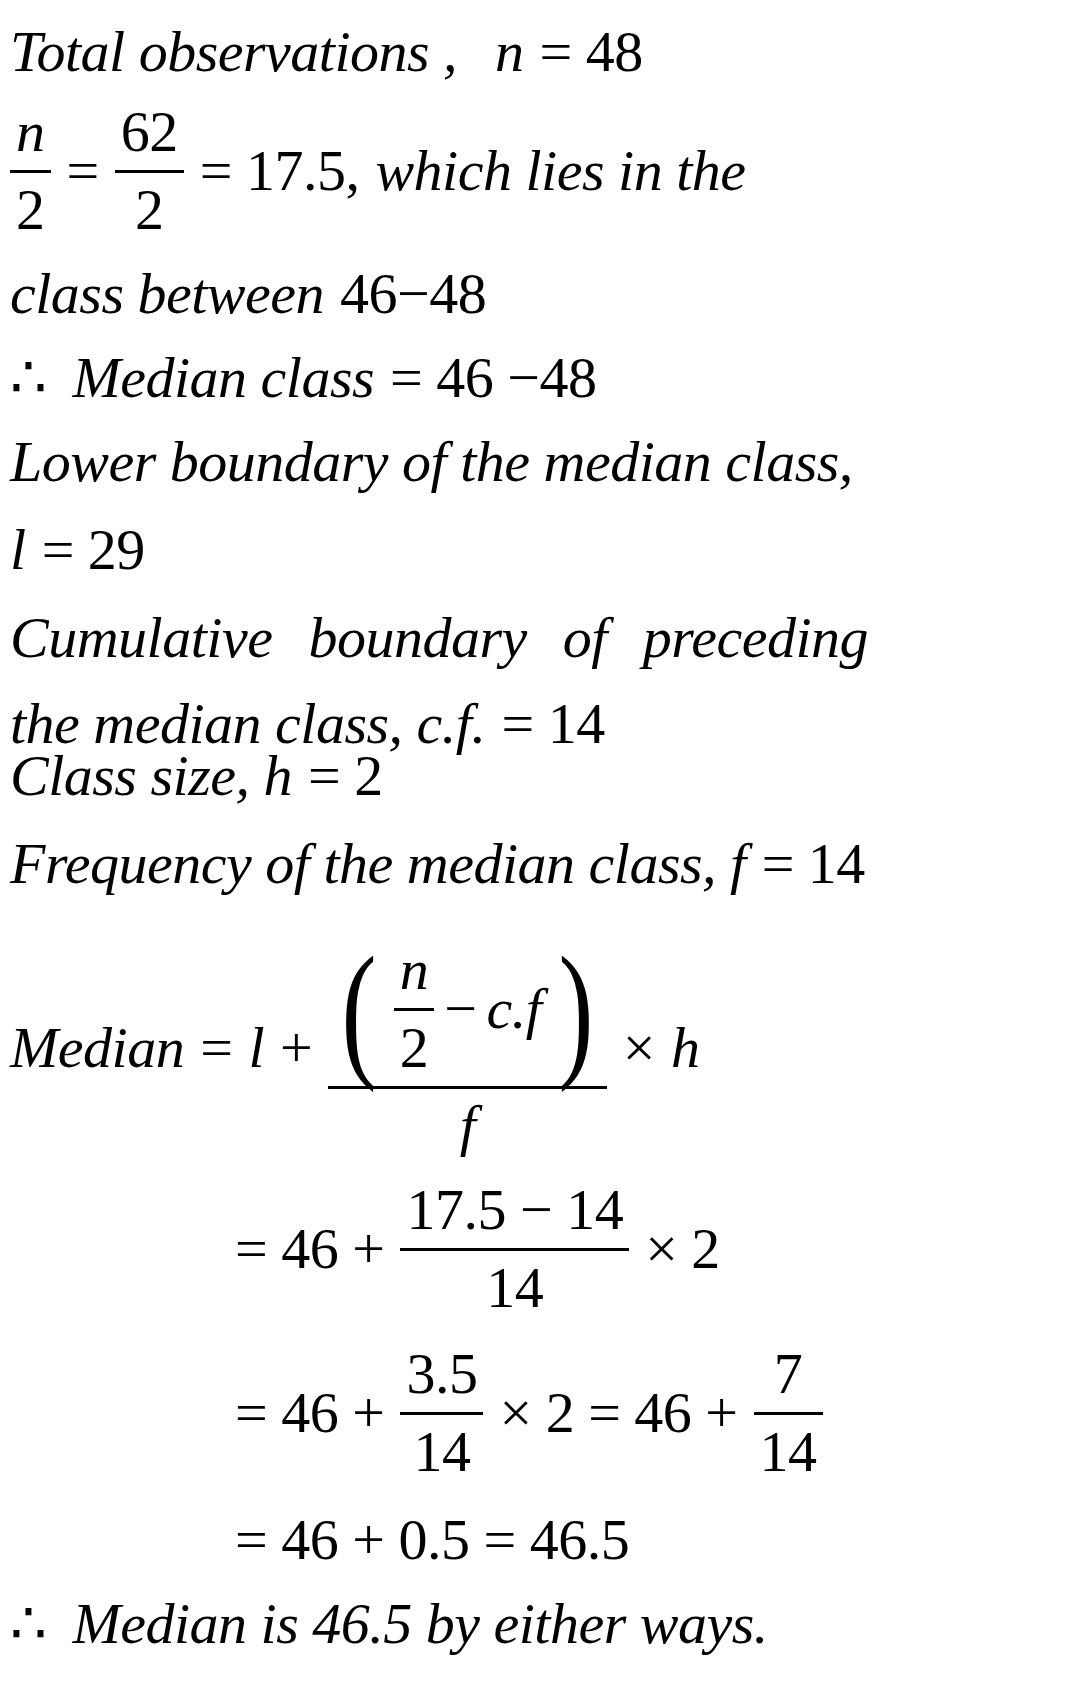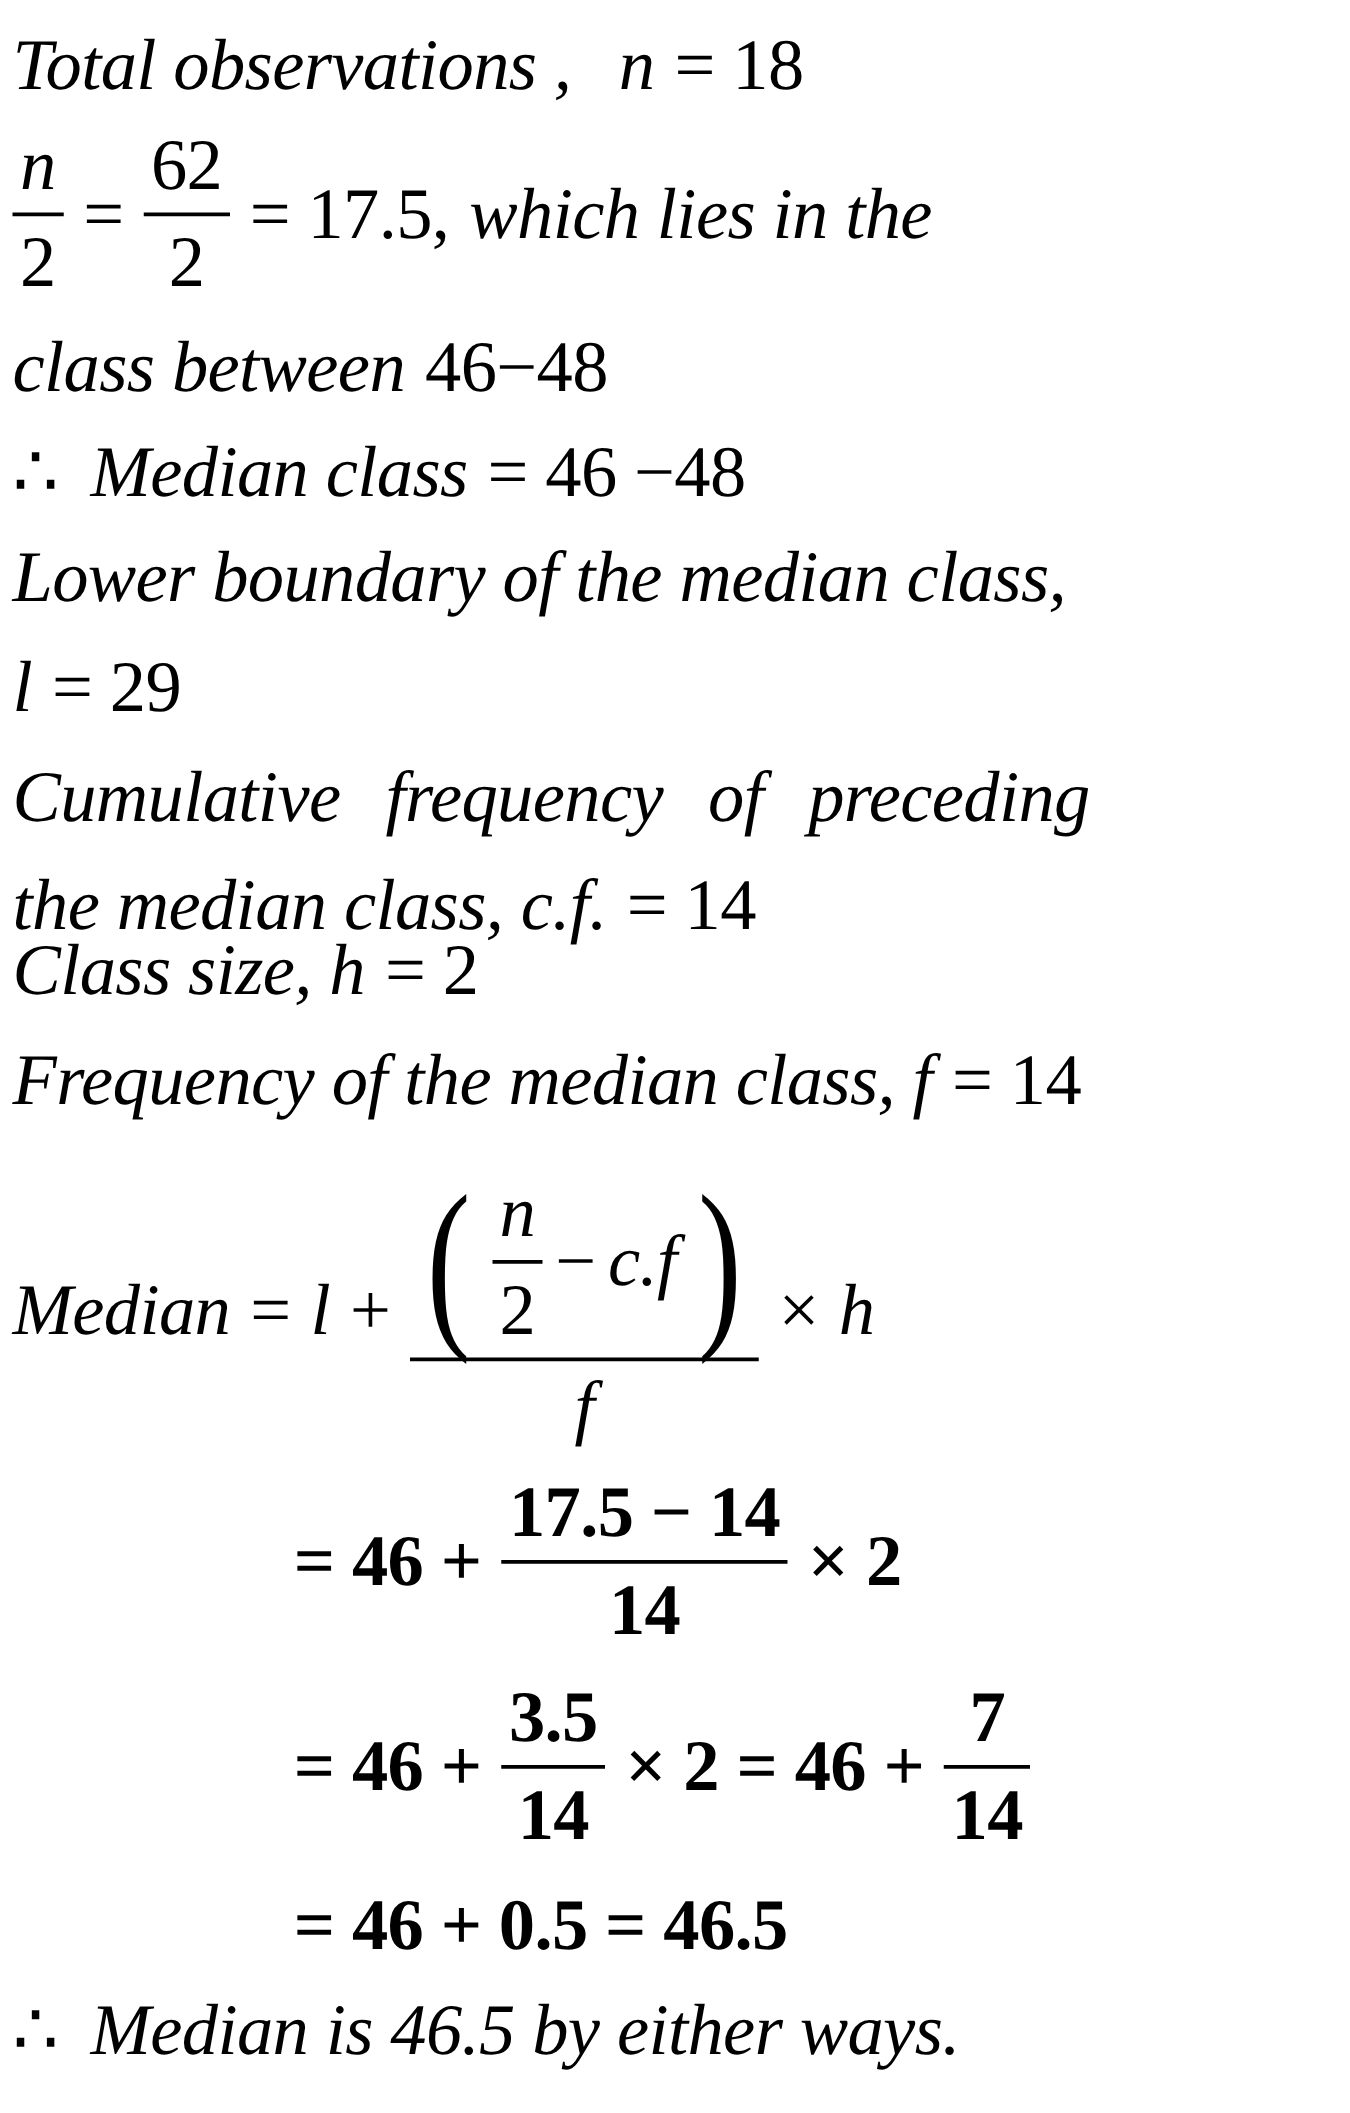--- a/index.html
+++ b/index.html
@@ -19,21 +19,21 @@
   }
   .mrow {
     position: absolute;
     left: 10px;
     display: flex;
     align-items: center;
     column-gap: 16px;
     white-space: pre;
     line-height: 1.12;
   }
-  .indent { left: 235px; font-weight: bold; }
+  .indent { left: 235px; }
   .up { font-style: normal; }
   .frac {
     display: inline-flex;
     flex-direction: column;
     align-items: center;
     text-align: center;
   }
   .frac .num, .frac .den { padding: 0 6px; }
   .frac .bar {
     align-self: stretch;
@@ -56,21 +56,21 @@
   .gapL { margin-left: 22px; }
   .wspace { word-spacing: 22px; }
   .therefore { margin-right: 10px; }
 </style>
 </head>
 <body>
 
 <div class="page">
 
   <div class="mrow" style="top:20px">
-    <span>Total observations ,</span><span class="gapL">n</span><span class="up">= 18</span>
+    <span>Total observations ,</span><span class="gapL">n</span><span class="up">= 48</span>
   </div>
 
   <div class="mrow" style="top:100px">
     <span class="frac">
       <span class="num">n</span>
       <span class="bar"></span>
       <span class="den up">2</span>
     </span>
     <span class="up">=</span>
     <span class="frac up">
@@ -92,21 +92,21 @@
 
   <div class="mrow" style="top:430px">
     <span>Lower boundary of the median class,</span>
   </div>
 
   <div class="mrow" style="top:518px">
     <span>l</span><span class="up">= 29</span>
   </div>
 
   <div class="mrow" style="top:606px">
-    <span class="wspace">Cumulative frequency of preceding</span>
+    <span class="wspace">Cumulative boundary of preceding</span>
   </div>
 
   <div class="mrow" style="top:692px">
     <span>the median class, c.f.</span><span class="up">= 14</span>
   </div>
 
   <div class="mrow" style="top:744px">
     <span>Class size, h</span><span class="up">= 2</span>
   </div>
 

